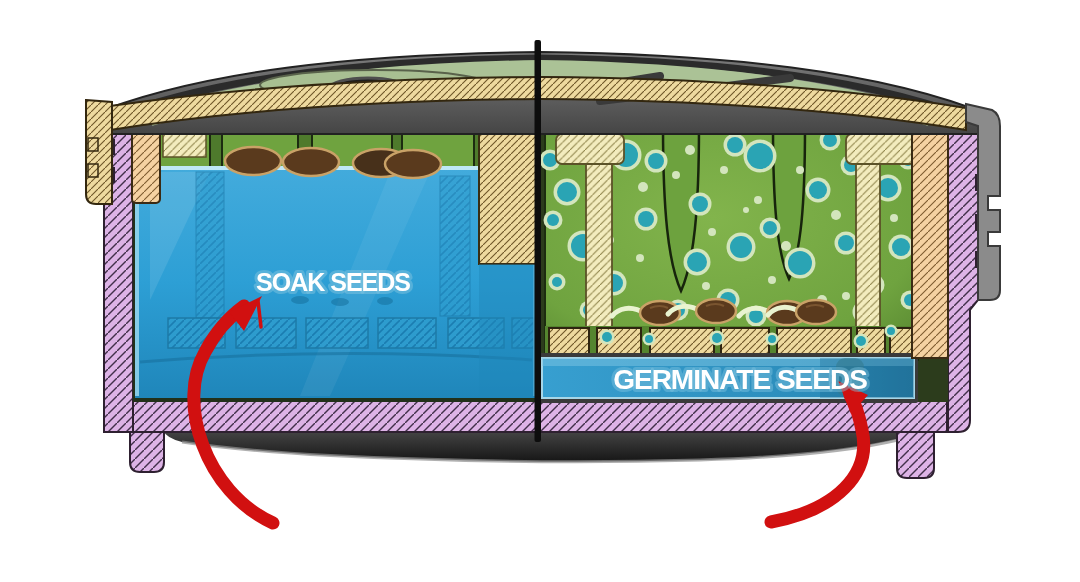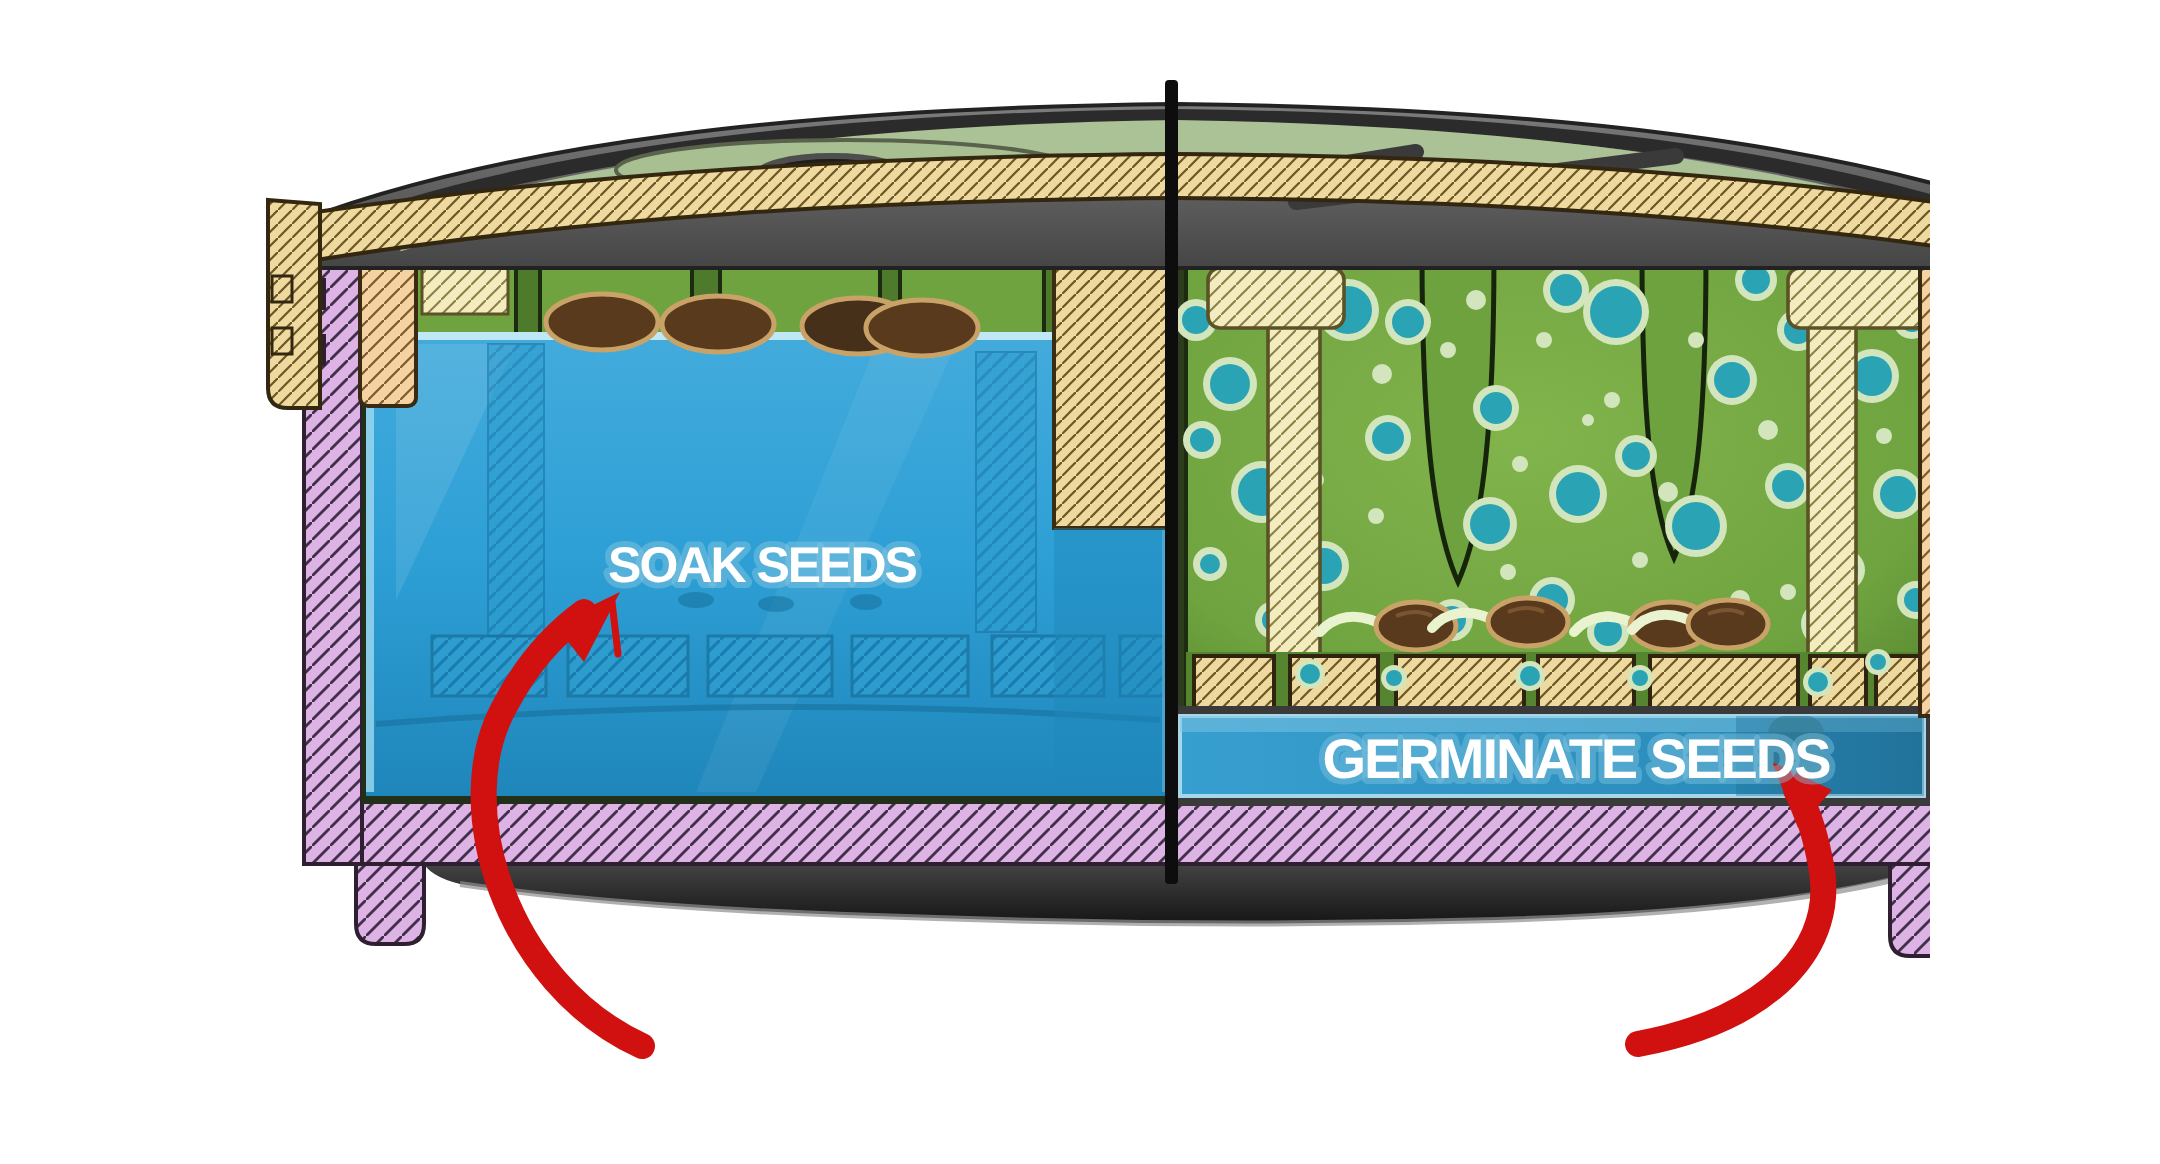--- a/index.html
+++ b/index.html
@@ -1,16 +1,16 @@
 <!DOCTYPE html>
 <html style="--c-arrow: #d11010; --c-water: #2d9fd5; --c-water-deep: #1f86ba; --c-water-edge: #aadcee; --c-halo: #7fc3e0; --c-banner: #2f94c6; --c-chamber-green: #76a843; --c-chamber-green-dark: #55842f; --c-tray-green: #6fa33f; --c-lid-gray: #5a5a5a; --c-lid-panel: #abc296; --c-hatch-tan: #eeda9f; --c-hatch-pale: #f3ecbe; --c-hatch-peach: #f5d2a2; --c-hatch-purple: #ddb3e6; --c-seed: #5a3a1d; --c-seed-edge: #c9a267; --c-sprout: #e9f3d0; --c-bubble: #2aa4b4; --c-bubble-ring: #d3e5bd; --c-divider: #0d0d0d; --c-base-dark: #2b2b2b;"><head>
 <meta charset="utf-8">
 <style>
   html,body{margin:0;padding:0;background:#fff;}
-  .stage{width:917px;height:582px;position:relative;background:#fff;overflow:hidden;margin-left:48px;}
+  .stage{width:1080px;height:582px;position:relative;background:#fff;overflow:hidden;}
   svg{display:block;}
   text{font-family:"Liberation Sans", sans-serif;}
   .label{font-weight:700;fill:#fff;letter-spacing:-1px;paint-order:stroke;stroke-linejoin:round;}
   .label-soak{font-size:25px;stroke:var(--c-halo,#7fc3e0);stroke-width:6px;stroke-opacity:.5;}
   .label-germ{font-size:28px;stroke:var(--c-halo,#7fc3e0);stroke-width:6px;stroke-opacity:.45;}
   .water-fill{fill:url(#gWater);}
   .arrow{stroke:var(--c-arrow,#d11010);fill:none;stroke-linecap:round;}
   .arrowhead{fill:var(--c-arrow,#d11010);}
   .seed{fill:var(--c-seed,#5a3a1d);stroke:var(--c-seed-edge,#c9a267);stroke-width:2.5;}
   .seed.dark{fill:#47301a;}

